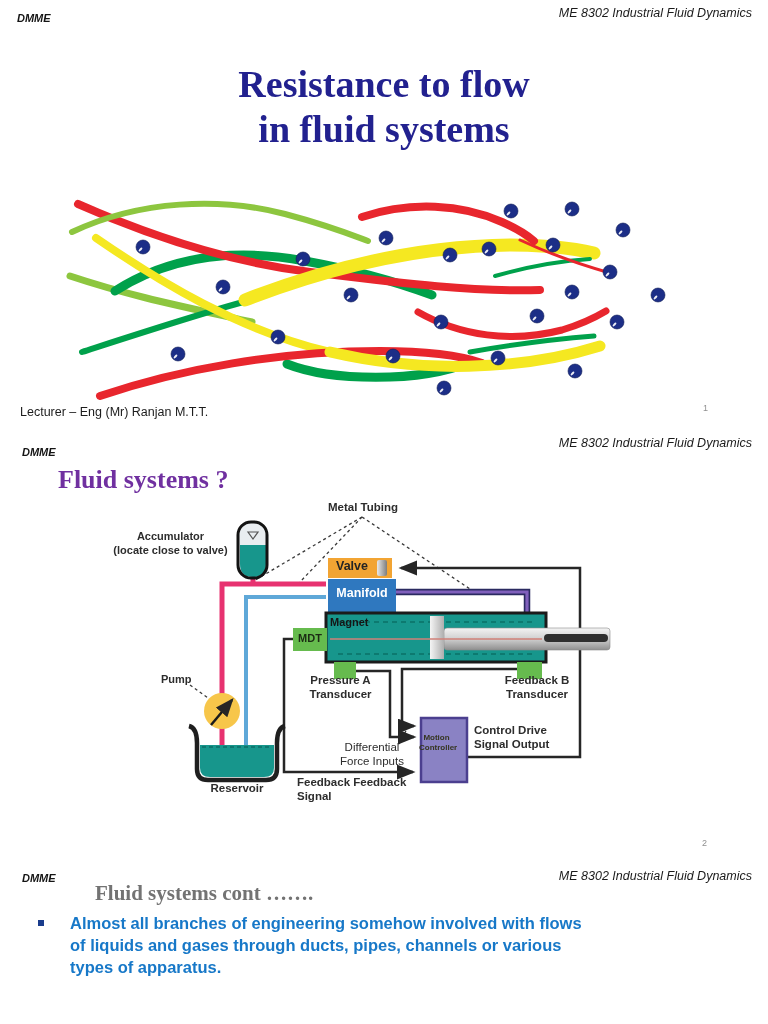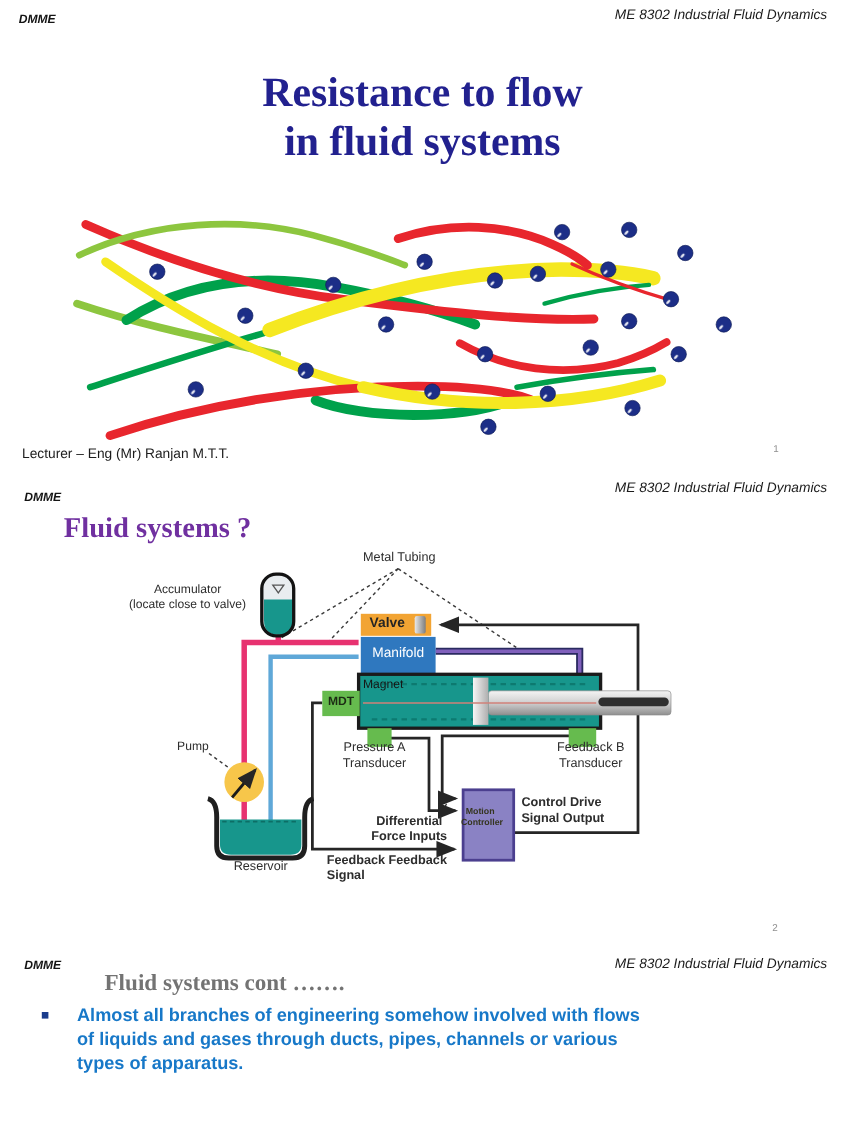--- a/index.html
+++ b/index.html
@@ -14,21 +14,21 @@
   .pagenum{position:absolute;font-size:9px;color:#909090;}
   .pre{white-space:pre-line;}
   
   .s1-title{position:absolute;left:0;top:62px;width:768px;text-align:center;
             font-family:"Liberation Serif",serif;font-weight:bold;font-size:38px;
             line-height:45px;color:#22218f;white-space:pre-line;}
   .s1-footer{position:absolute;left:20px;top:405px;font-size:12.5px;color:#1c1c1c;}
   
   .s2-title{position:absolute;left:58px;top:38px;font-family:"Liberation Serif",serif;
             font-weight:bold;font-size:26px;color:#7030a0;}
-  .dlabel{position:absolute;color:#2d2d2d;font-weight:400;font-size:11.5px;line-height:13.5px;}
+  .dlabel{position:absolute;color:#2d2d2d;font-weight:700;font-size:11.5px;line-height:13.5px;}
   .ctr{text-align:center;}
   
   .s3-title{position:absolute;left:95px;top:26px;font-family:"Liberation Serif",serif;
             font-weight:bold;font-size:21px;color:#737373;}
   .bullet-row{position:absolute;left:38px;display:flex;}
   .bullet-sq{width:6px;height:6px;background:#1a3c8c;margin-top:8px;flex:none;}
   .bullet-tx{margin-left:26px;font-size:16.5px;font-weight:bold;color:#1778c8;
              line-height:22px;white-space:pre-line;}
   svg{position:absolute;left:0;top:0;}
 </style>
@@ -211,21 +211,21 @@
   <div class="dlabel ctr pre" style="left:293px;top:247px;width:95px;">Pressure A
 Transducer</div>
   <div class="dlabel ctr pre" style="left:487px;top:247px;width:100px;">Feedback B
 Transducer</div>
   <div class="dlabel" style="left:161px;top:246px;font-size:11px;">Pump</div>
   <div class="dlabel ctr" style="left:187px;top:355px;width:100px;">Reservoir</div>
   <div class="dlabel ctr pre" style="left:419px;top:306px;width:35px;font-size:8px;font-weight:700;color:#35351f;line-height:9.5px;">Motion
 Controller</div>
   <div class="dlabel pre" style="left:474px;top:297px;font-weight:700;">Control Drive
 Signal Output</div>
-  <div class="dlabel ctr pre" style="left:331px;top:314px;width:82px;font-weight:700;">Differential
+  <div class="dlabel ctr pre" style="left:331px;top:314px;width:82px;font-weight:400;">Differential
 Force Inputs</div>
   <div class="dlabel pre" style="left:297px;top:349px;font-weight:700;">Feedback Feedback
 Signal</div>
 
   <div class="pagenum" style="left:702px;top:411px;">2</div>
 </div>
 
 <div class="slide" id="slide3">
   <div class="hdr-left" style="left:22px;top:17px;">DMME</div>
   <div class="hdr-right" style="top:14px;">ME 8302 Industrial Fluid Dynamics</div>

